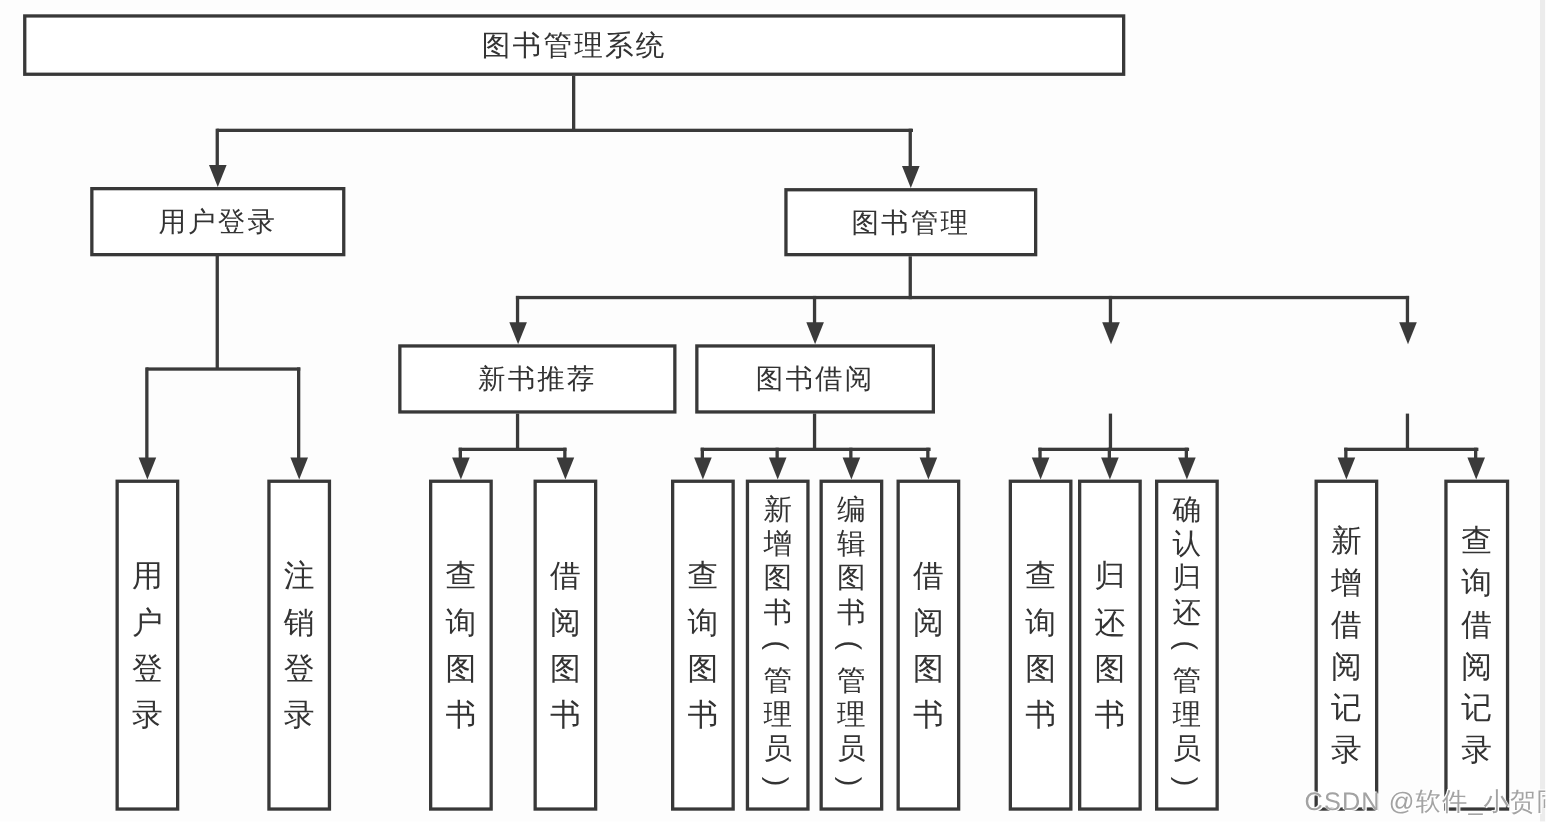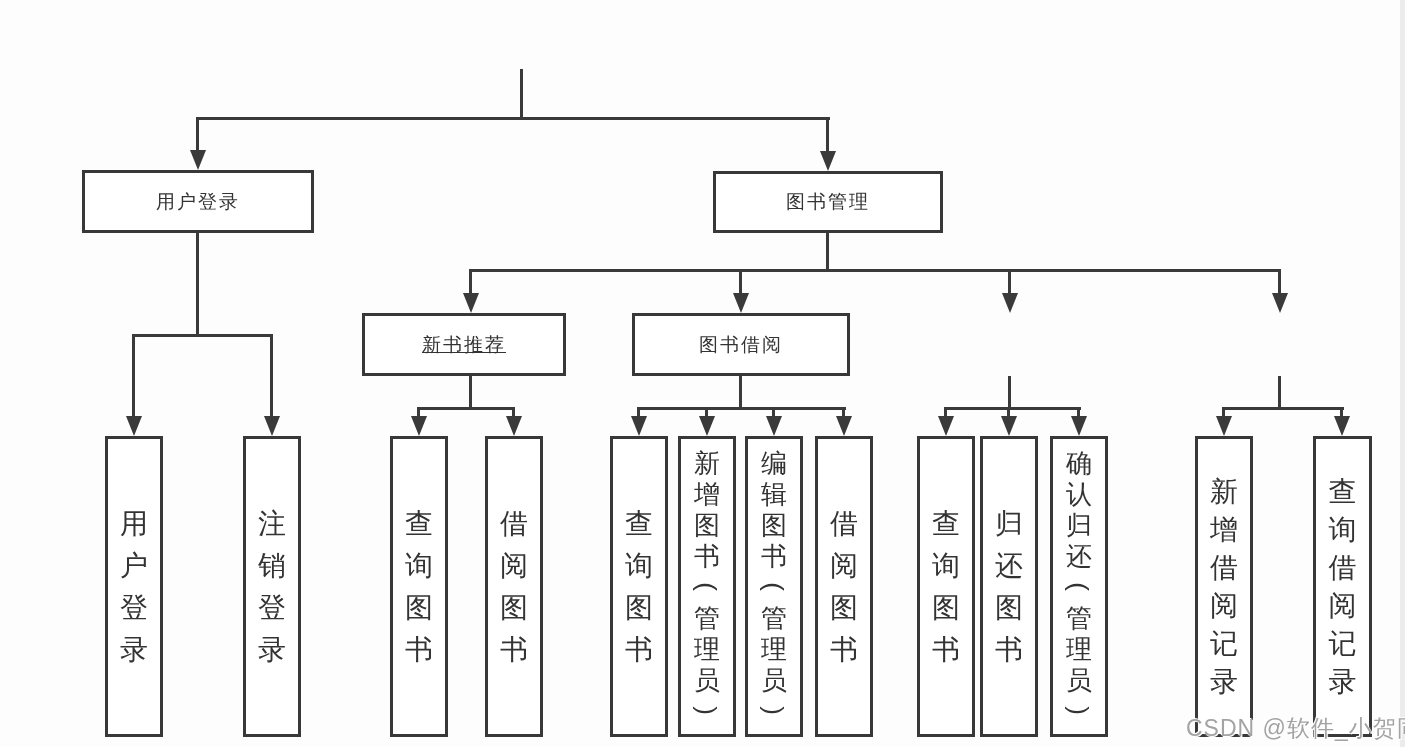--- a/index.html
+++ b/index.html
@@ -3,21 +3,21 @@
 <meta charset="utf-8">
 <style>
   html,body{margin:0;padding:0;background:#ffffff;}
   .canvas{
     position:relative;width:1405px;height:747px;background:#fdfdfd;
     font-family:"Liberation Sans",sans-serif;overflow:hidden;
   }
   .box{
     position:absolute;box-sizing:border-box;border:3px solid #383838;background:#fff;
     display:flex;align-items:center;justify-content:center;
-    font-size:19px;color:#333;letter-spacing:2px;white-space:nowrap;
+    font-size:25px;color:#333;letter-spacing:2px;white-space:nowrap;
   }
   .root{font-size:26px;}
   .leaf{
     position:absolute;box-sizing:border-box;border:3px solid #383838;background:#fff;
     display:flex;flex-direction:column;align-items:center;justify-content:center;
     font-size:28px;color:#333;
   }
   .leaf.long{font-size:26px;}
   .vchar{height:var(--pitch,40px);display:flex;align-items:center;justify-content:center;line-height:1;}
   .vbracket{transform:rotate(90deg);}
@@ -31,29 +31,32 @@
     text-shadow:1px 1px 0 #fff,-1px -1px 0 #fff,0 0 2px #fff;
     z-index:5;white-space:nowrap;letter-spacing:1px;
   }
   .edge{position:absolute;right:0;top:0;width:5px;height:747px;background:#ececec;}
 </style>
 </head>
 <body>
 
 <div class="canvas">
 
+  <div class="box root" style="left:21px;top:13px;width:1002px;height:56px;">
+    <span>图书管理系统</span>
+  </div>
 
   <div class="box" style="left:82px;top:170px;width:232px;height:63px;">
     <span>用户登录</span>
   </div>
   <div class="box" style="left:713px;top:171px;width:230px;height:62px;">
     <span>图书管理</span>
   </div>
 
-  <div class="box" style="left:362px;top:313px;width:204px;height:63px;text-decoration:underline;">
+  <div class="box" style="left:362px;top:313px;width:253px;height:63px;">
     <span>新书推荐</span>
   </div>
   <div class="box" style="left:632px;top:313px;width:218px;height:63px;">
     <span>图书借阅</span>
   </div>
 
   <div class="leaf vlabel" style="left: 105px; top: 436px; width: 58px; height: 301px; --pitch: 42px;">
       <span class="vchar">用</span>
       <span class="vchar">户</span>
       <span class="vchar">登</span>

